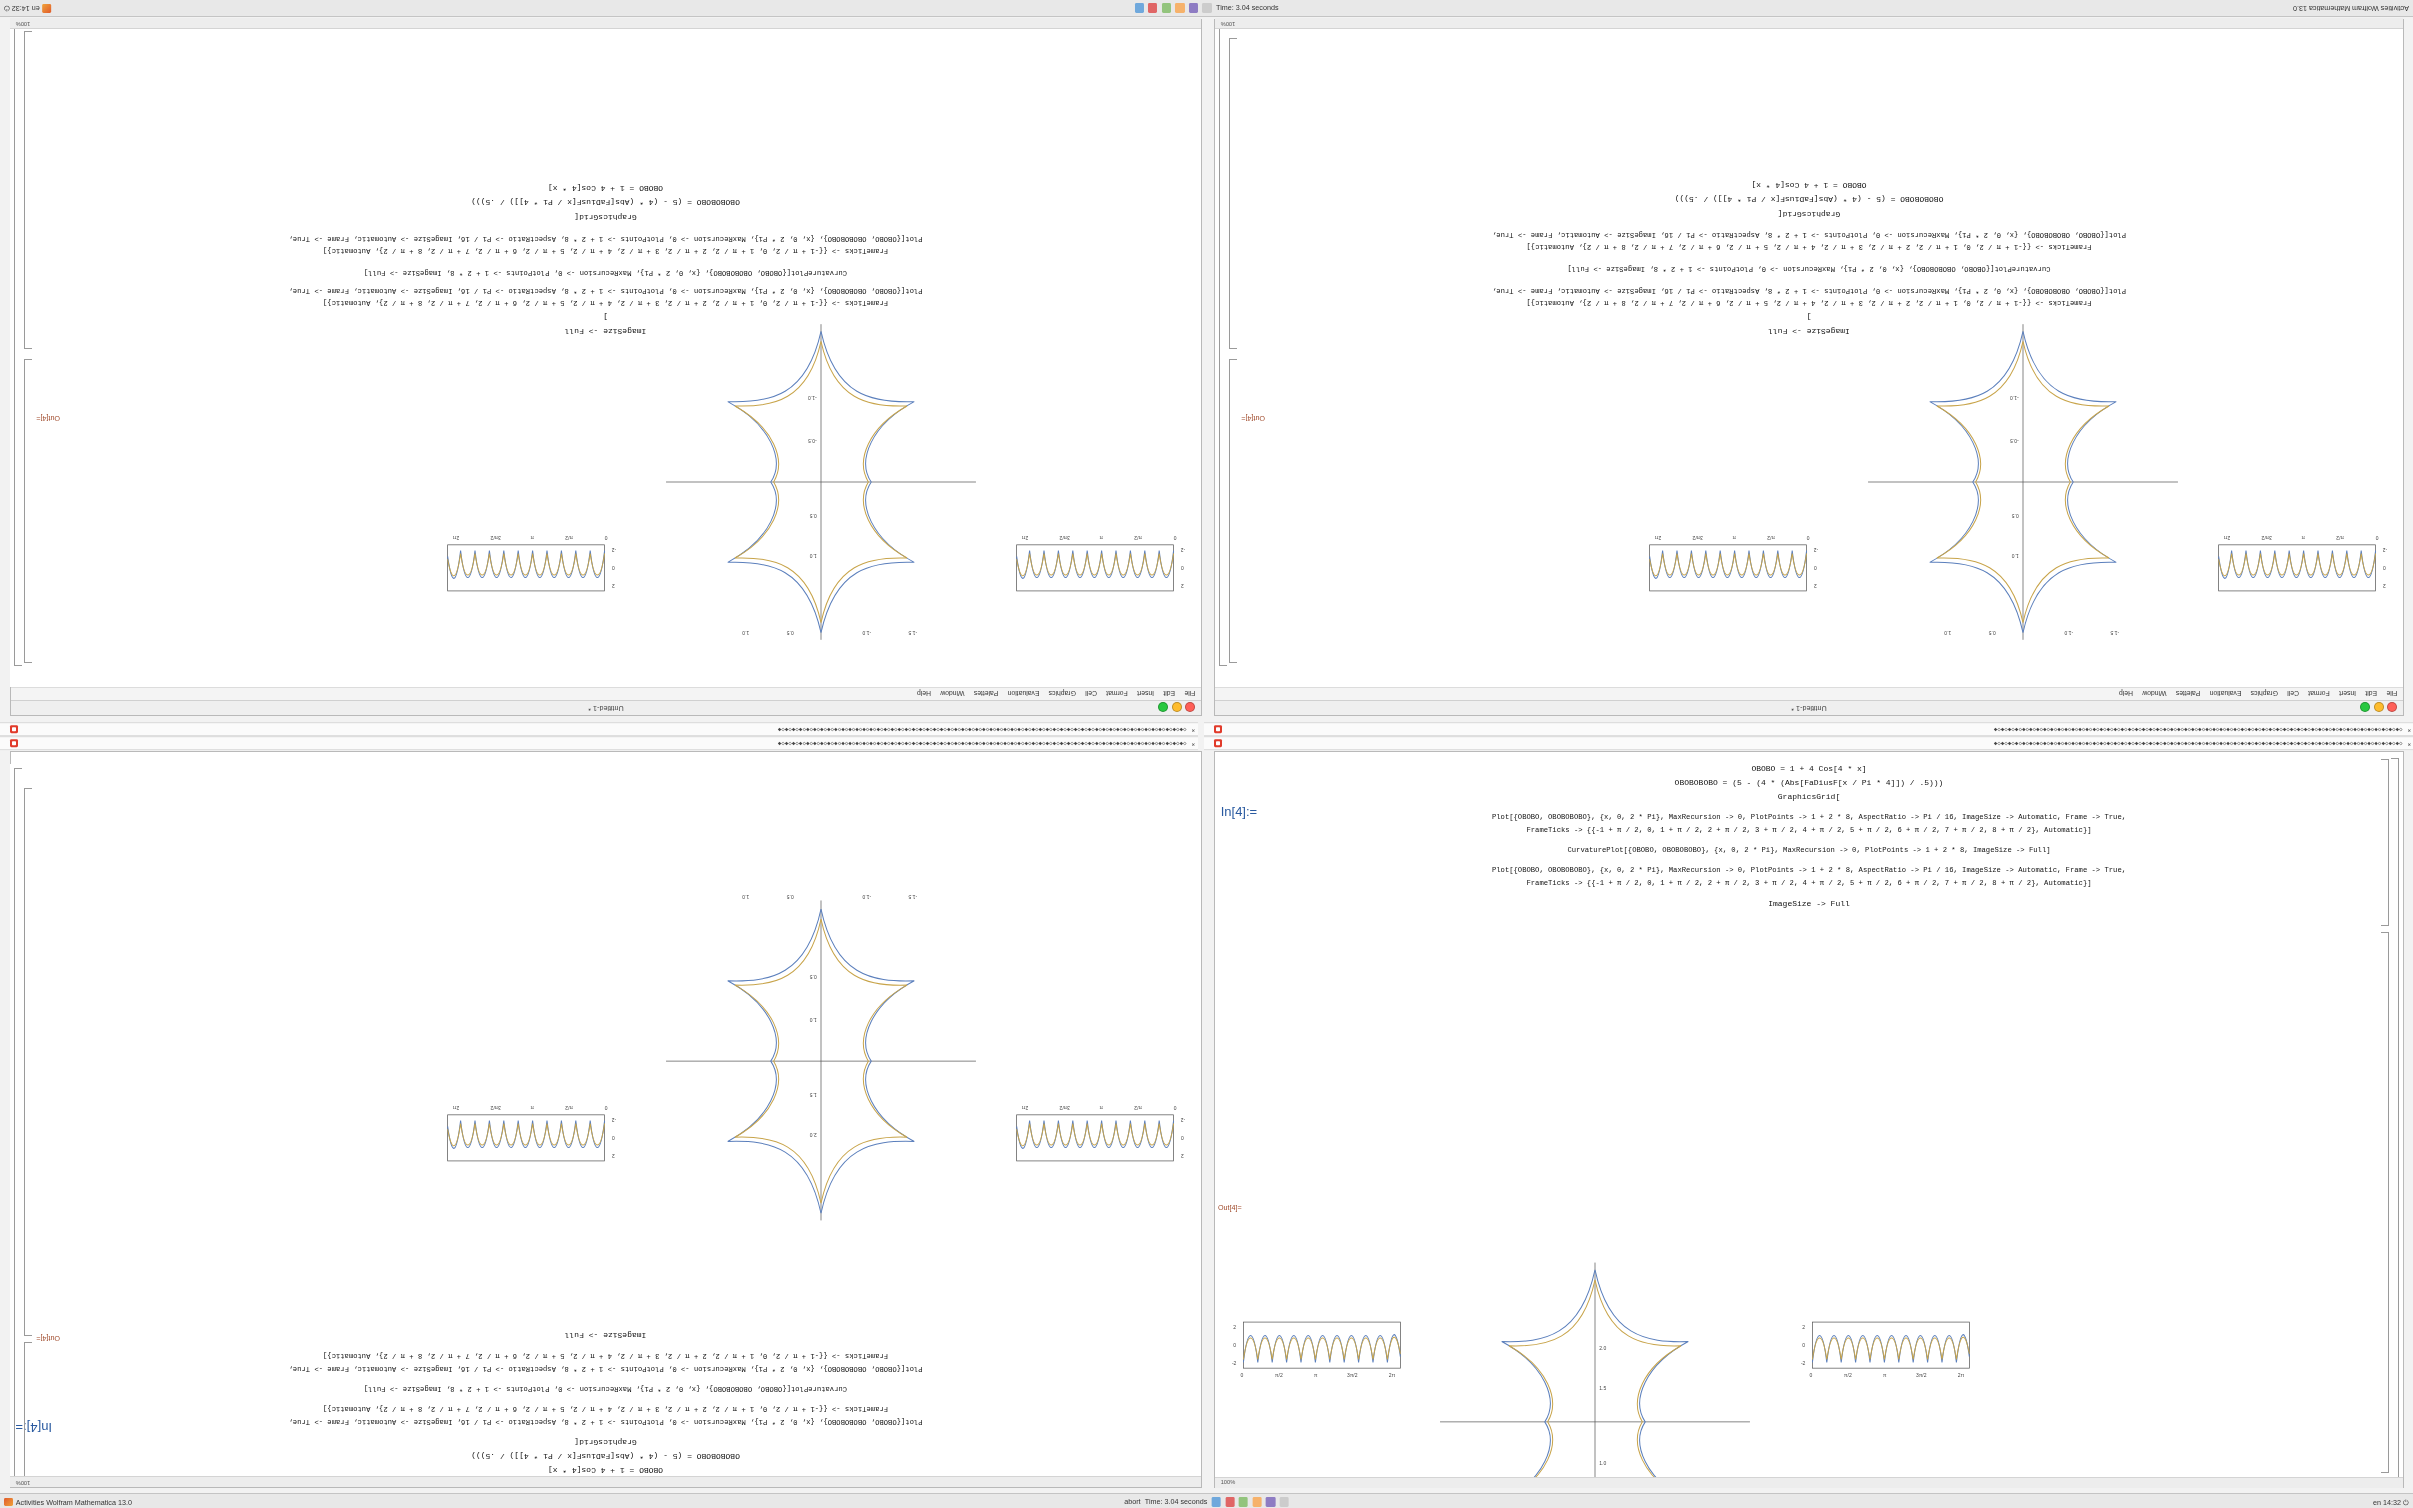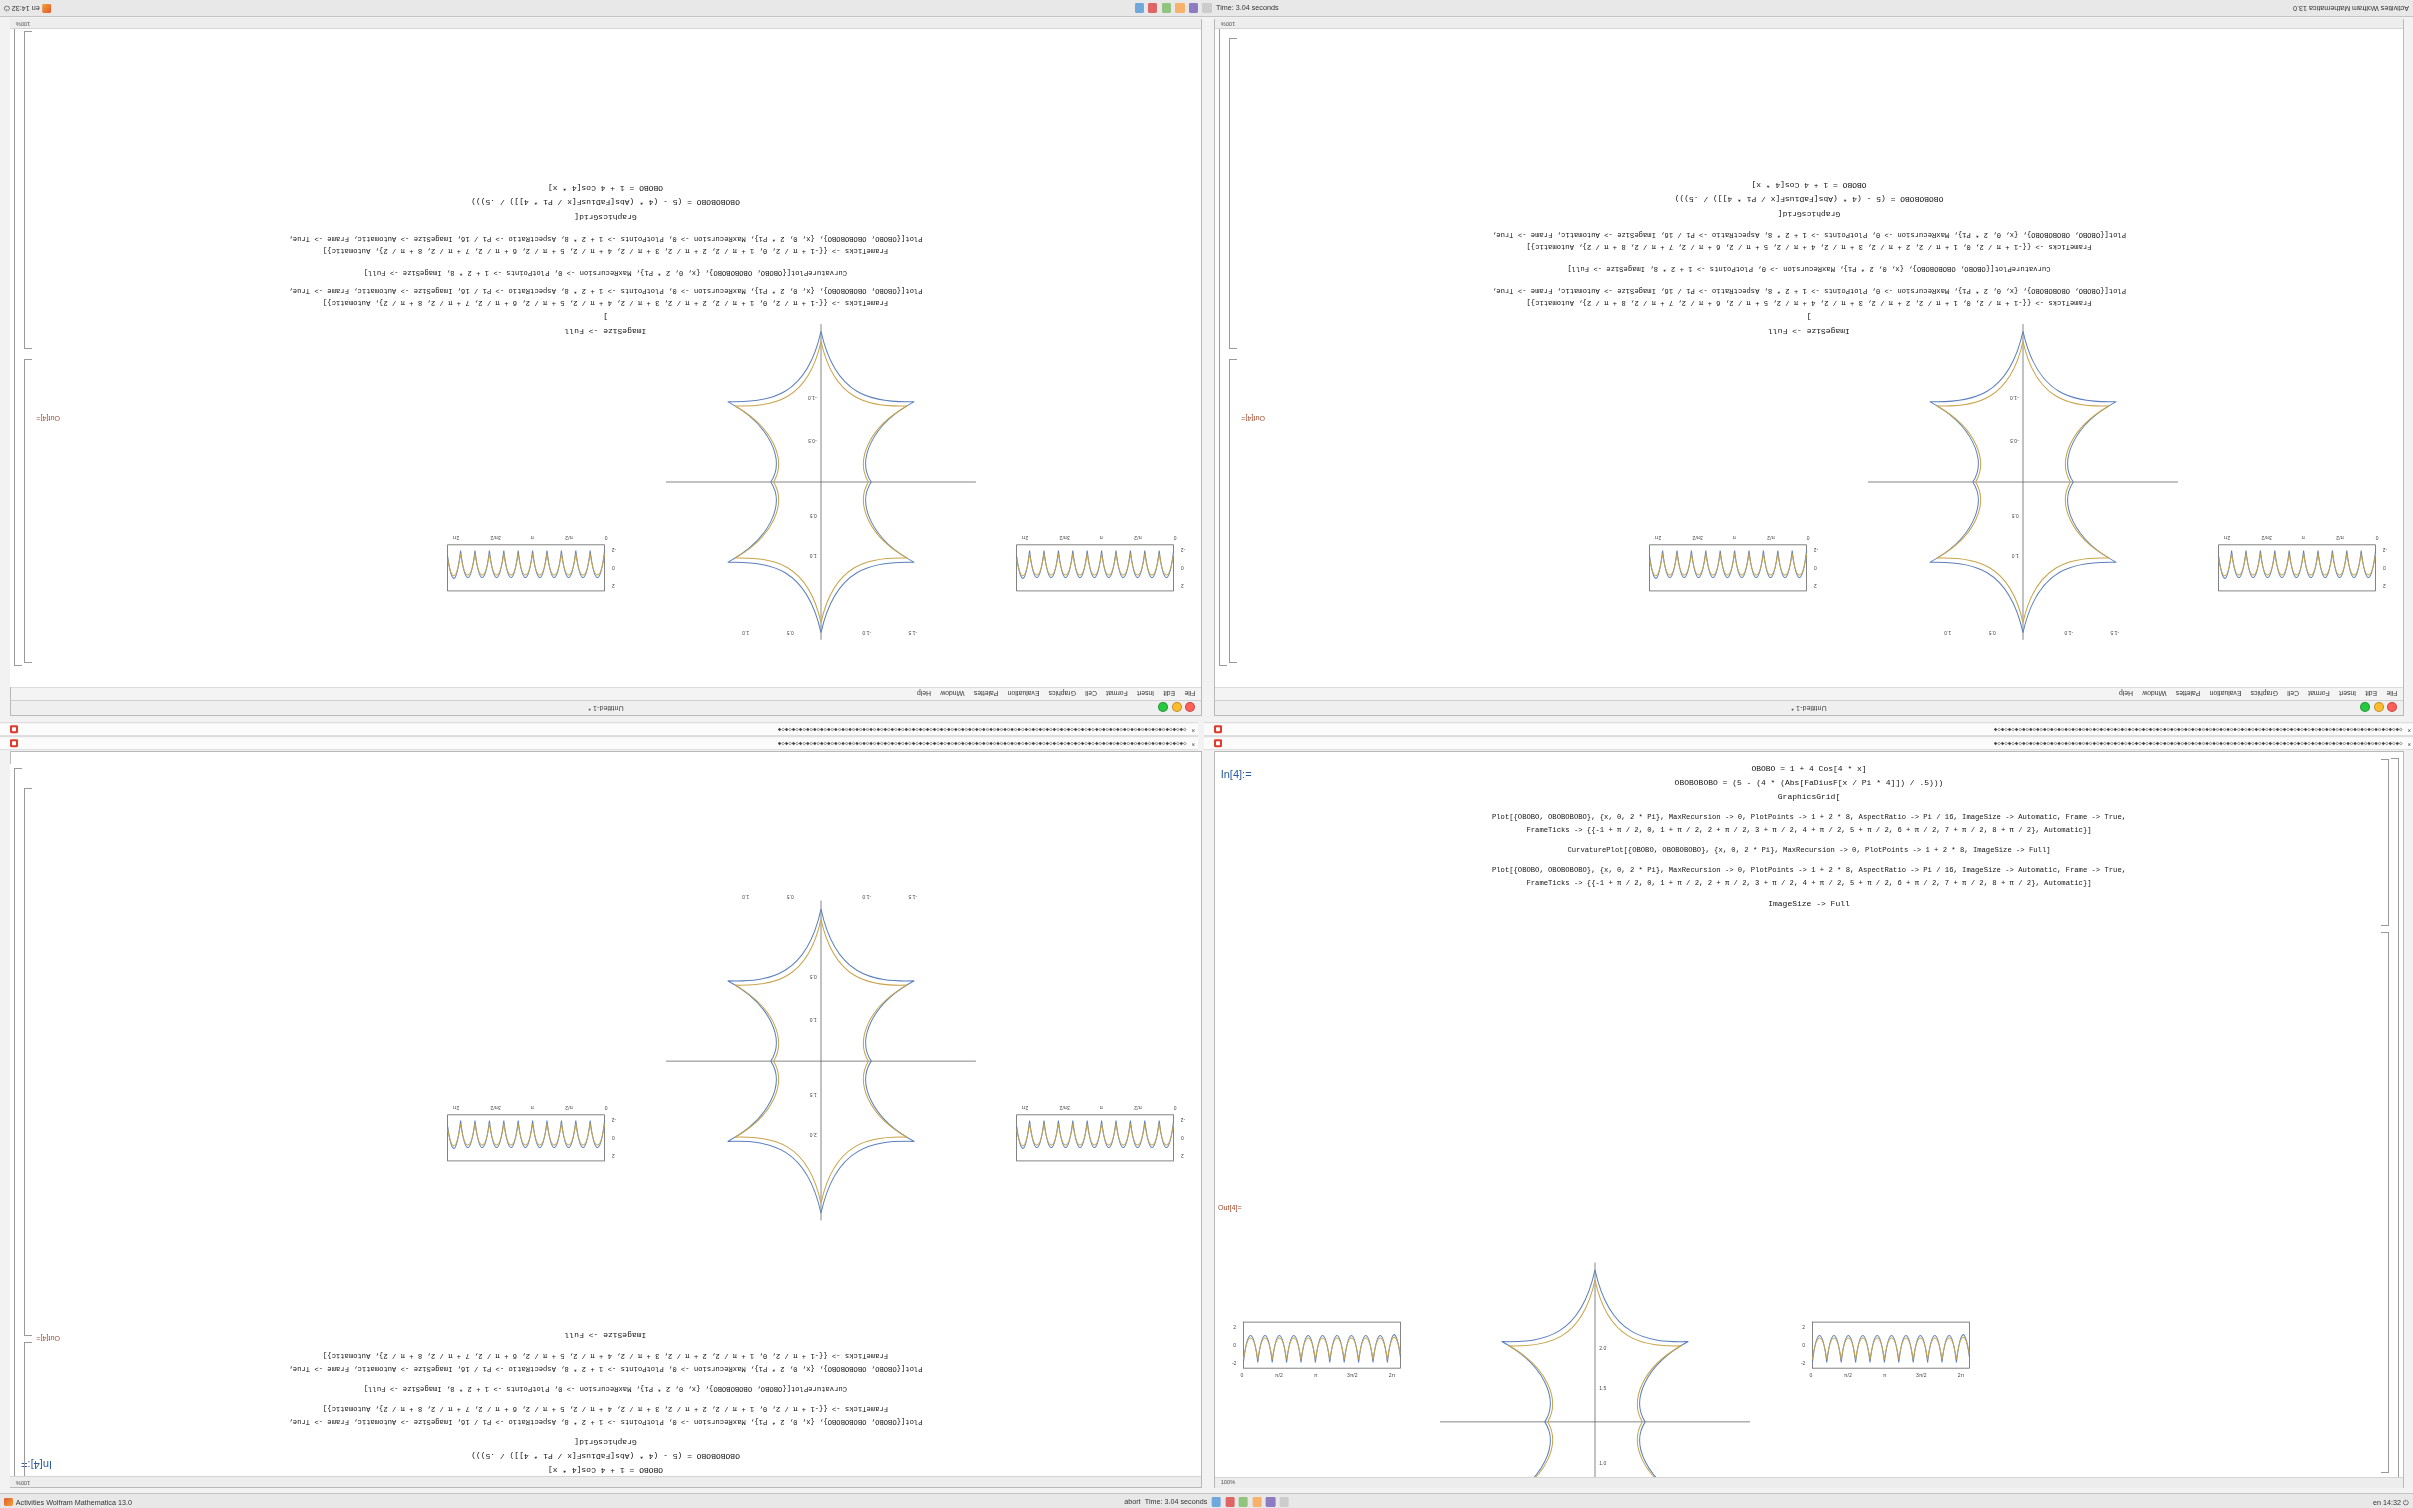--- a/index.html
+++ b/index.html
@@ -27,21 +27,21 @@
   .win-btns{position:absolute;top:2.9px;display:flex;gap:3.6px;}
   .wb{width:8px;height:8px;border-radius:50%;border:0.7px solid rgba(0,0,0,.25);}
   .wb.red{background:#ff5f57;}.wb.yellow{background:#febc2e;}.wb.green{background:#28c840;}
   .menubar{height:11.5px;background:#f4f4f4;border-bottom:0.7px solid #dcdcdc;display:flex;align-items:center;gap:9.3px;padding:0 5.7px;font-size:6.8px;color:#333;}
   .nb-body{position:relative;background:#fff;overflow:hidden;}
 
   
   .cellbracket{position:absolute;width:6.5px;border:0.7px solid #9a9a9a;border-left:none;}
 
   .outlabel{position:absolute;font-family:"Liberation Sans",sans-serif;font-size:7.2px;color:#a04a2b;}
-  .inlabel{position:absolute;font-size:11px;color:#2a5aa0;}
+  .inlabel{position:absolute;font-size:13px;color:#2a5aa0;margin-top:36px;}
 
   .code{position:absolute;font-family:"Liberation Mono",monospace;font-size:8px;color:#111;white-space:pre;line-height:10.8px;}
   .codec{text-align:center;}
 
   
   .plotwrap{position:absolute;}
   svg{display:block;}
   .axis{stroke:#555;stroke-width:1;fill:none;}
   .frame{stroke:#555;stroke-width:1;fill:none;}
   .curveA{stroke:#5b7fbc;stroke-width:1.4;fill:none;}

